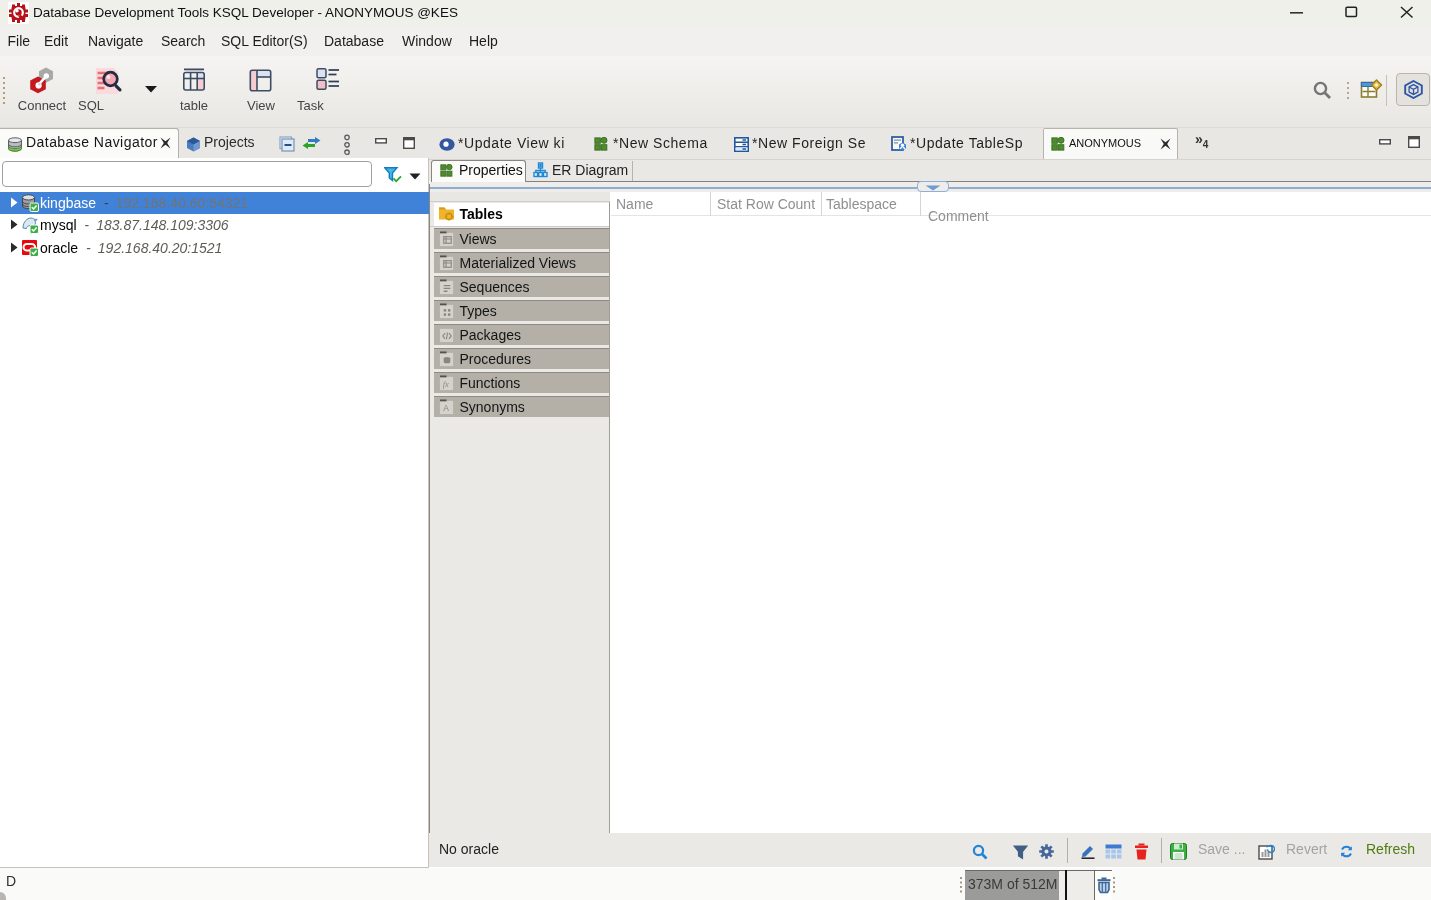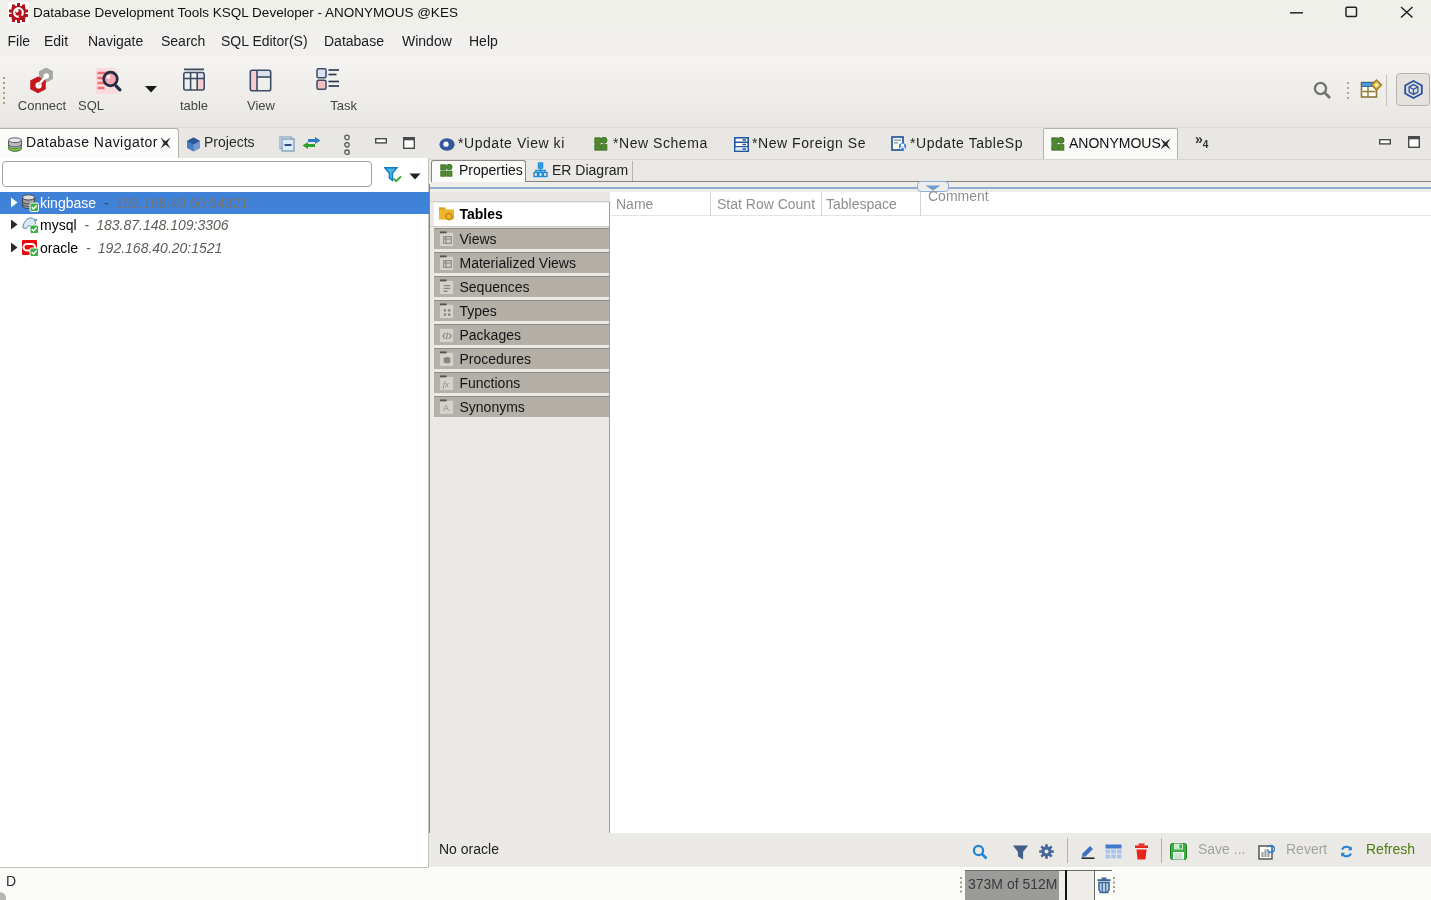--- a/index.html
+++ b/index.html
@@ -121,21 +121,21 @@
   <svg class="abs" style="left:316px;top:12px" width="24" height="23" viewBox="0 0 24 23">
     <rect x="1" y="0.8" width="9" height="9" rx="1.5" fill="#dde2f2" stroke="#3c4d63" stroke-width="1.5"></rect>
     <rect x="1" y="12.2" width="9" height="9" rx="1.5" fill="#f3bfc5" stroke="#3c4d63" stroke-width="1.5"></rect>
     <g stroke="#2c3c52" stroke-width="1.7">
       <path d="M12.5 2 h10.5"></path>
           <path d="M12.5 6.5 h8"></path>
       <path d="M12.5 13.5 h10.5"></path>
           <path d="M12.5 18 h10.5"></path>
     </g>
   </svg>
-  <div class="abs" style="left:297px;top:42px;width:60px;text-align:right;color:#444;font-size:13px">Task</div>
+  <div class="abs" style="left:297px;top:42px;width:60px;text-align:left;color:#444;font-size:13px">Task</div>
 
   <svg class="abs" style="left:1313px;top:25px" width="19" height="19" viewBox="0 0 19 19">
     <circle cx="7.5" cy="7.5" r="5.6" fill="none" stroke="#757575" stroke-width="2.4"></circle>
     <path d="M11.8 11.8 L17 17" stroke="#757575" stroke-width="2.8"></path>
   </svg>
   <svg class="abs" style="left:1346px;top:26px" width="4" height="18" viewBox="0 0 4 18">
     <g fill="#b2a893">
           <rect x="1" y="0" width="2" height="2"></rect>
           <rect x="1" y="5" width="2" height="2"></rect>
           <rect x="1" y="10" width="2" height="2"></rect>
@@ -293,21 +293,21 @@
 
   <div class="abs" style="left:614px;top:0;width:135px;height:31px;background:#f9f9f7;border:1px solid #b7b2aa;border-bottom:none;border-radius:2px 2px 0 0"></div>
   <svg class="abs" style="left:622px;top:9px" width="14" height="14" viewBox="0 0 14 14">
     <g fill="#4e8b2f" stroke="#3c7021" stroke-width="1">
           <rect x="0.9" y="0.9" width="5.4" height="5.4"></rect>
           <circle cx="10" cy="3.3" r="3"></circle>
           <rect x="0.9" y="7.7" width="5.4" height="5.4"></rect>
           <rect x="7.4" y="7.7" width="5.4" height="5.4"></rect>
         </g>
   </svg>
-  <div class="abs" style="left:640px;top:0;height:31px;line-height:30px;color:#111;font-size:14px">ANONYMOUS</div>
+  <div class="abs" style="left:640px;top:0;height:31px;line-height:30px;color:#111;font-size:11px">ANONYMOUS</div>
   <svg class="abs" style="left:730px;top:10px" width="13" height="12" viewBox="0 0 13 12">
     <path d="M1.5 0.5 L6.5 4.2 L11.5 0.5 L8.2 6 L11.5 11.5 L6.5 7.8 L1.5 11.5 L4.8 6 Z" fill="#2a2a2a"></path>
   </svg>
 
   <div class="abs" style="left:766px;top:3px;color:#333;font-weight:bold">»<span style="font-size:10px;vertical-align:-4px">4</span></div>
 
   <svg class="abs" style="left:950px;top:11px" width="12" height="6" viewBox="0 0 12 6">
         <rect x="0.7" y="0.7" width="10.6" height="4.2" fill="#fff" stroke="#4a4a4a" stroke-width="1.4"></rect>
       </svg>
   <svg class="abs" style="left:979px;top:8px" width="12" height="12" viewBox="0 0 12 12">
@@ -364,21 +364,21 @@
     <g stroke="#c8900f" stroke-width="1.2">
           <path d="M11 7.5 v1.5 M11 14 v1.5 M7.5 11.5 h1.5 M14 11.5 h1.5"></path>
         </g>
   </svg>
   <div class="abs" style="left:30.5px;top:74.5px;height:23.5px;line-height:23px;font-weight:bold;color:#000">Tables</div>
 
   <div class="abs" style="left:182px;top:63.5px;width:820px;height:24.5px;background:#fff;border-bottom:1px solid #e4e4e2"></div>
   <div class="abs" style="left:187px;top:64px;height:24px;line-height:24px;color:#8f8f8f">Name</div>
   <div class="abs" style="left:288px;top:64px;height:24px;line-height:24px;color:#8f8f8f">Stat Row Count</div>
   <div class="abs" style="left:397px;top:64px;height:24px;line-height:24px;color:#8f8f8f">Tablespace</div>
-  <div class="abs" style="left:499px;top:56px;height:36px;line-height:24px;color:#8f8f8f">Comment</div>
+  <div class="abs" style="left:499px;top:76px;height:36px;line-height:24px;color:#8f8f8f">Comment</div>
   <div class="abs" style="left:281px;top:64px;width:1px;height:24px;background:#d4d4d4"></div>
   <div class="abs" style="left:392px;top:64px;width:1px;height:24px;background:#d4d4d4"></div>
   <div class="abs" style="left:491px;top:64px;width:1px;height:24px;background:#d4d4d4"></div>
 
   <div class="grow" style="top:99.5px">
         <svg class="gi" viewBox="0 0 17 17">
           <rect x="1" y="2" width="14" height="14" fill="#d5d2cd"></rect>
           <rect x="1" y="0.5" width="7" height="2" fill="#55524d"></rect>
           <g fill="none" stroke="#8a867f" stroke-width="1.2">
             <rect x="5" y="6" width="8" height="7"></rect>

